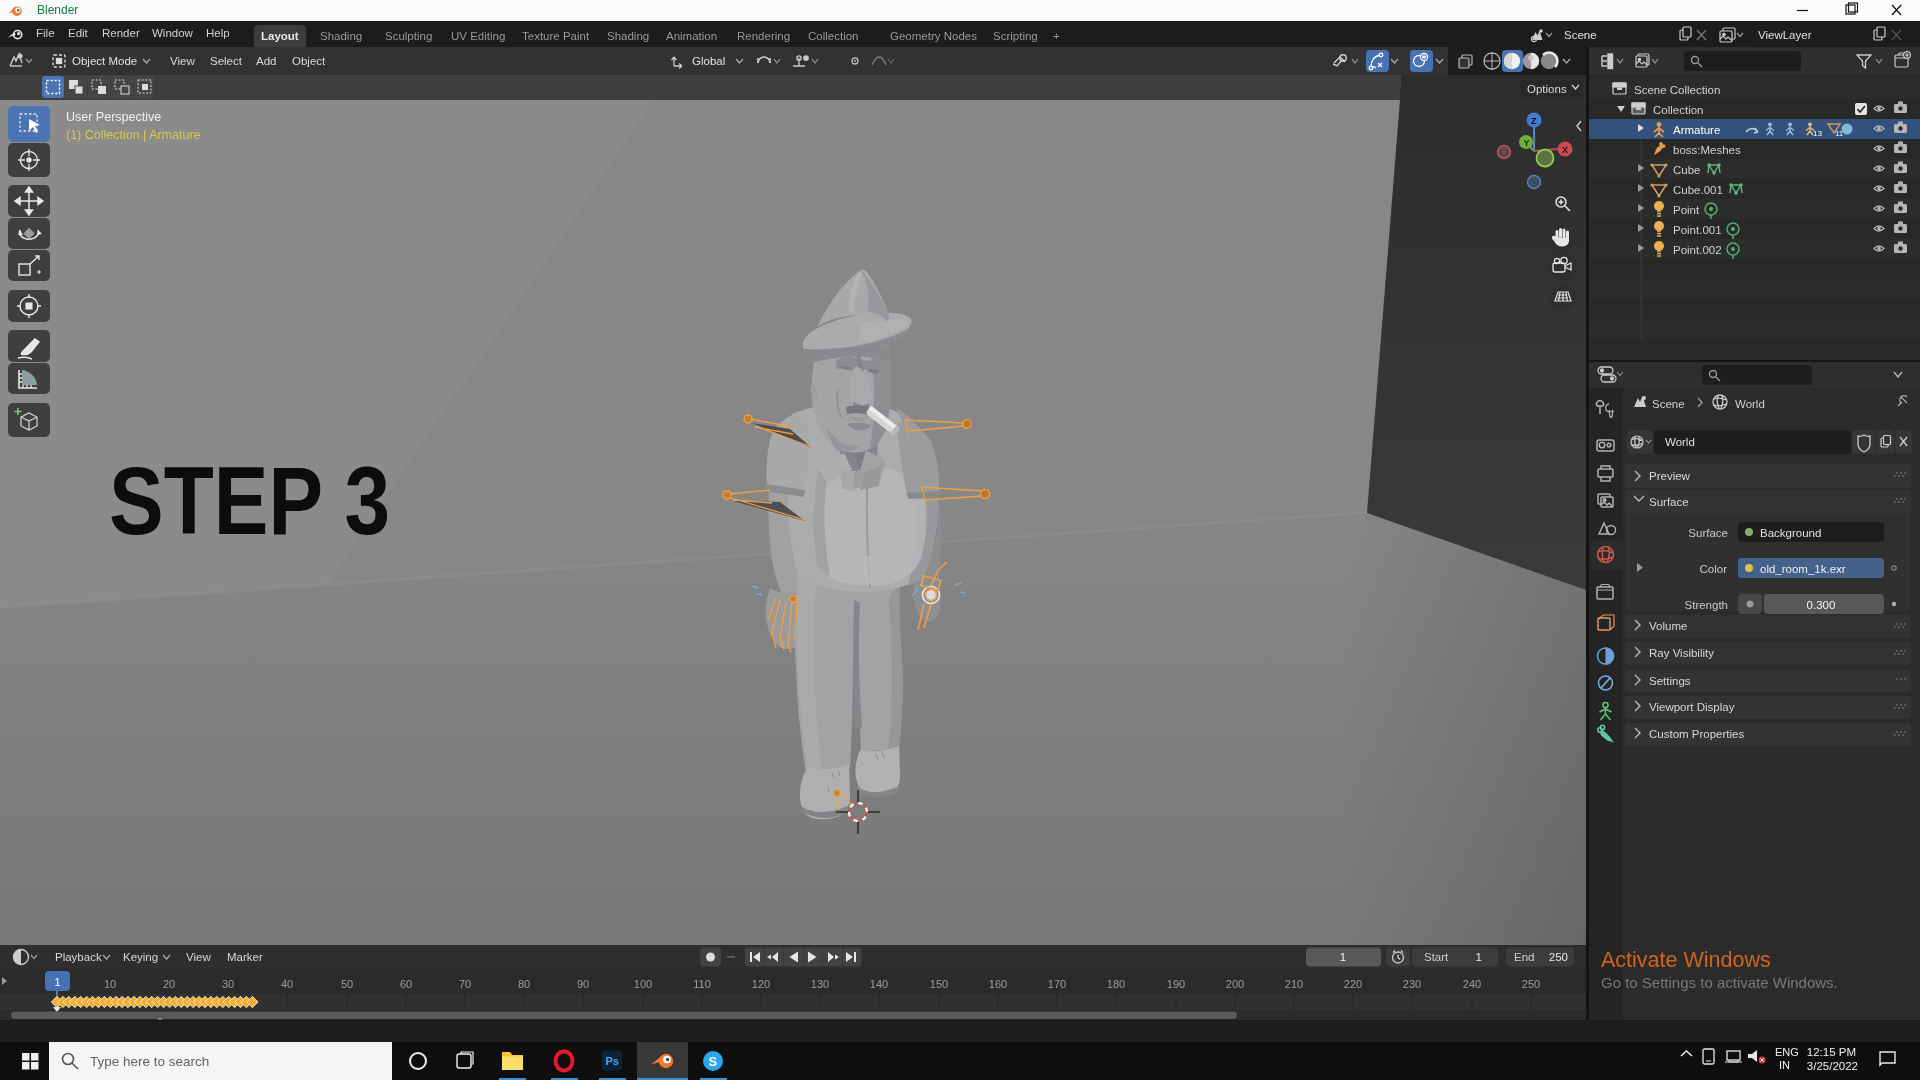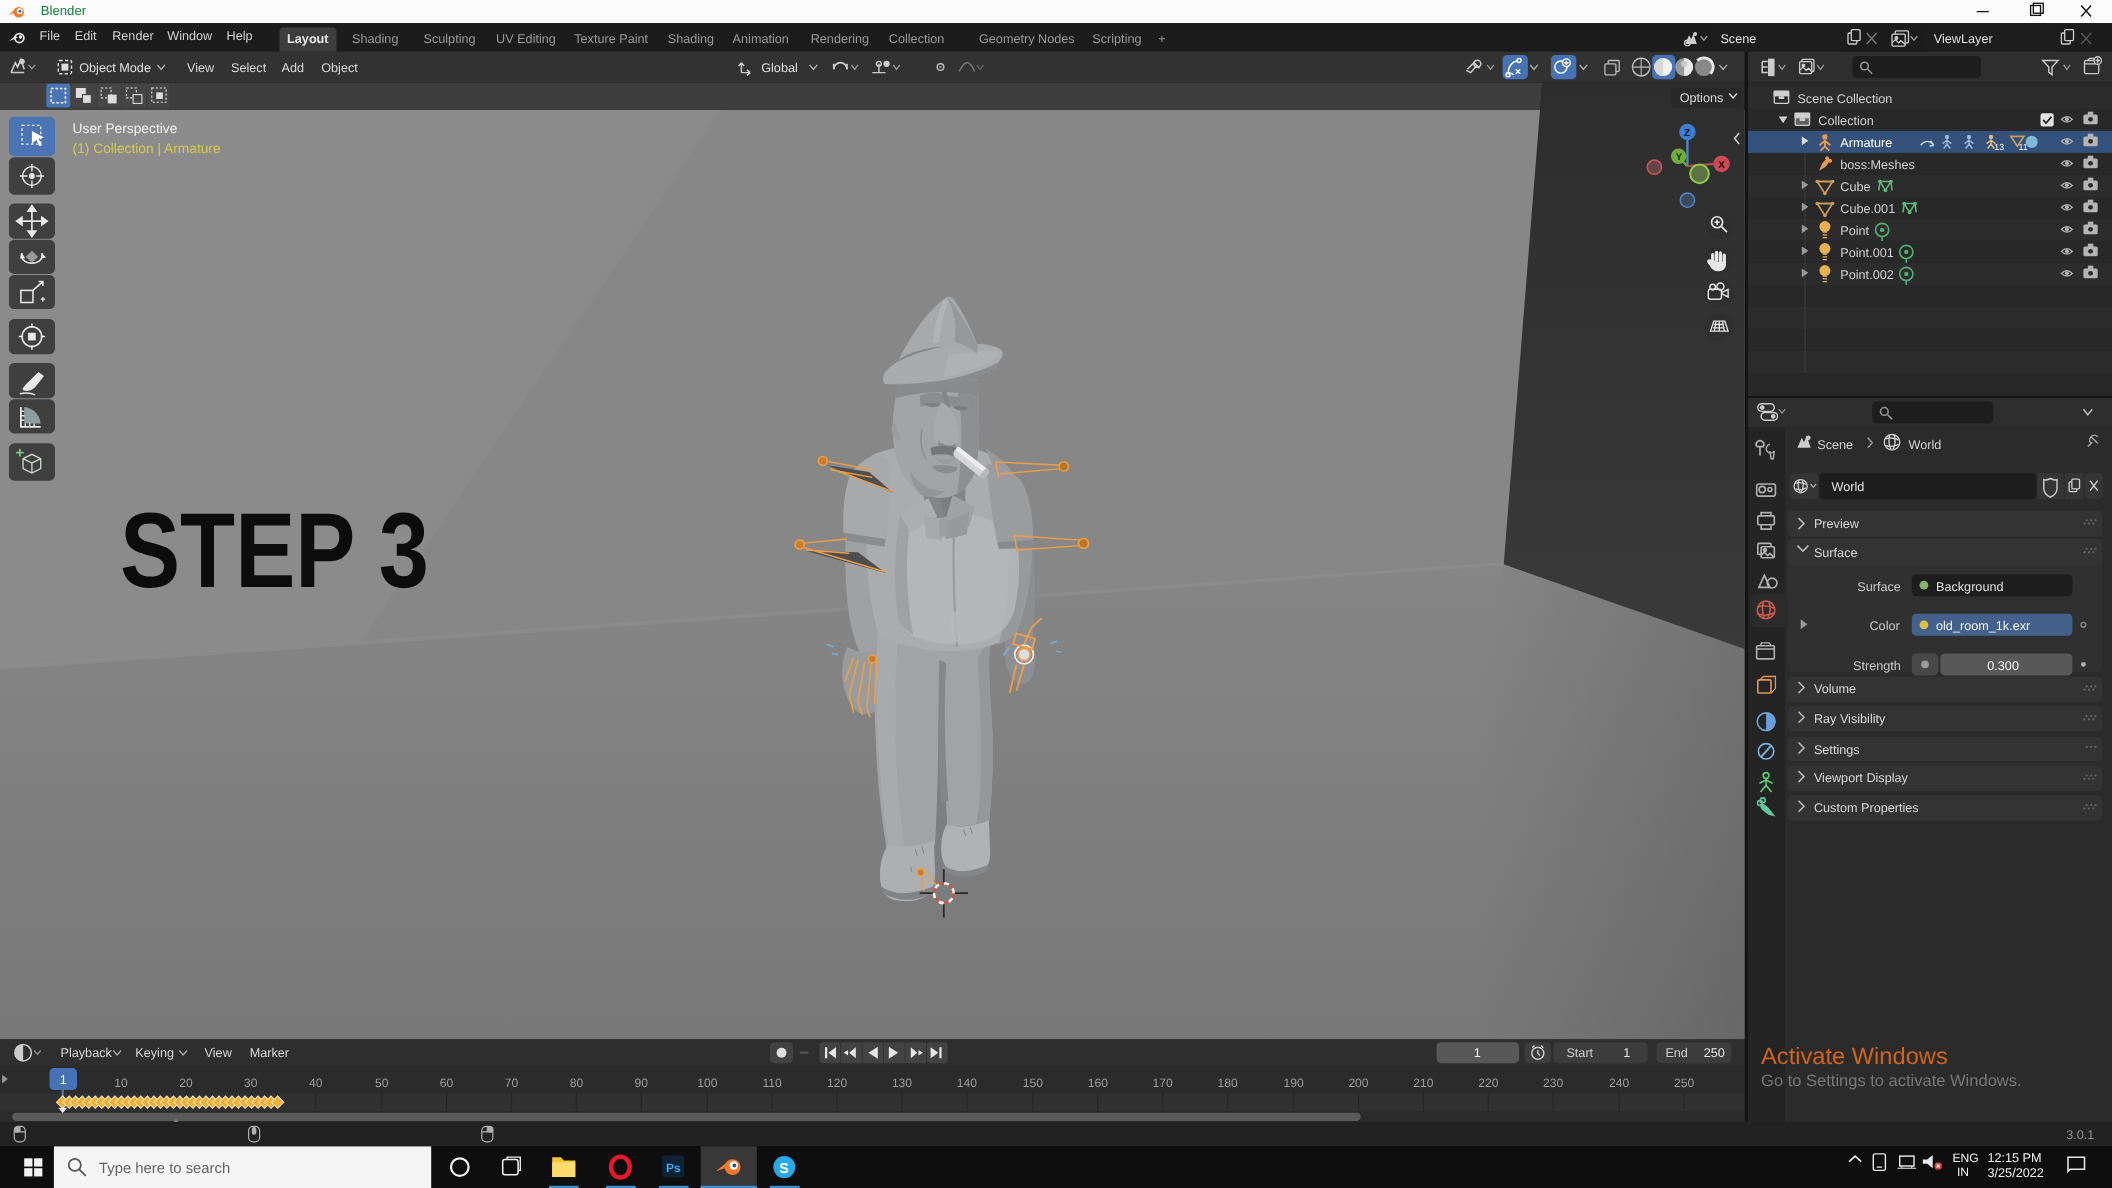--- a/index.html
+++ b/index.html
@@ -14,21 +14,21 @@
 #titlebar .t { left:37px; top:3px; font-size:12px; color:#15803d; }
 
 
 #topbar { left:0; top:21px; width:1920px; height:26px; background:#1c1c1c; }
 .menu { position:absolute; top:6px; font-size:11.5px; color:#d2d2d2; }
 .wtab { position:absolute; top:4px; height:22px; line-height:18px; padding:2px 7px;
   font-size:11.5px; color:#999; border-radius:4px 4px 0 0; }
 .wtab.act { background:#3d3d3d; color:#e8e8e8;font-weight:bold; }
 
 
-#vheader { left:0; top:47px; width:1586px; height:28px; background:#323232; }
+#vheader { left:0; top:47px; width:1448px; height:28px; background:#323232; }
 #outheader { left:1589px; top:47px; width:331px; height:28px; background:#2e2e2e; }
 
 
 #outliner { left:1589px; top:75px; width:331px; height:285px; background:#282828; }
 #props { left:1589px; top:362px; width:331px; height:658px; background:#2b2b2b; }
 #propheader { left:1589px; top:362px; width:331px; height:26px; background:#2e2e2e; }
 
 
 #timeline { left:0; top:945px; width:1586px; height:75px; background:#2b2b2b; }
 
@@ -1060,36 +1060,20 @@
       <rect x="242.4" y="53" width="8" height="8" transform="rotate(45 246.4 57)" fill="#f2ae35" stroke="#f8e8c0" stroke-width="0.9"></rect>
       <rect x="248.4" y="53" width="8" height="8" transform="rotate(45 252.4 57)" fill="#f2ae35" stroke="#f8e8c0" stroke-width="0.9"></rect>
       </g>
       <path d="M53,62 l4,5 4,-5 Z" fill="#e8e8e8"></path>
 
       <rect x="11" y="66.5" width="1226" height="7.5" rx="3.75" fill="#5a5a5a"></rect>
       <circle cx="160" cy="74" r="2" fill="#777"></circle>
     </svg>
   </div>
 
-  <div id="statusbar" class="abs">
-    <svg class="abs" style="left:0;top:0" width="1920" height="22" viewBox="0 0 1920 22">
-      <g stroke="#b0b0b0" stroke-width="1.1" fill="none">
-        <rect x="13" y="4" width="10" height="14" rx="4"></rect>
-        <path d="M18,4 l0,5"></path>
-        <path d="M13,9 l10,0"></path>
-        <rect x="13.5" y="4.5" width="4.5" height="4.5" rx="2" fill="#b0b0b0"></rect>
-        <rect x="226" y="4" width="10" height="14" rx="4"></rect>
-        <rect x="229.5" y="5" width="3" height="6" rx="1.5" fill="#b0b0b0"></rect>
-        <rect x="438" y="4" width="10" height="14" rx="4"></rect>
-        <path d="M443,4 l0,5 M438,9 l10,0"></path>
-        <rect x="443.5" y="4.5" width="4.5" height="4.5" rx="2" fill="#b0b0b0"></rect>
-      </g>
-      <text x="1904" y="15" font-size="11.5" fill="#909090" text-anchor="end">3.0.1</text>
-    </svg>
-  </div>
 
   <div id="taskbar" class="abs">
     <svg class="abs" style="left:0;top:0" width="1920" height="38" viewBox="0 0 1920 38">
       <g fill="#f2f2f2">
         <rect x="22" y="11" width="7.5" height="7.5"></rect>
           <rect x="31" y="11" width="7.5" height="7.5"></rect>
         <rect x="22" y="20" width="7.5" height="7.5"></rect>
           <rect x="31" y="20" width="7.5" height="7.5"></rect>
       </g>
       <rect x="49" y="0" width="343" height="38" fill="#f5f5f5"></rect>

